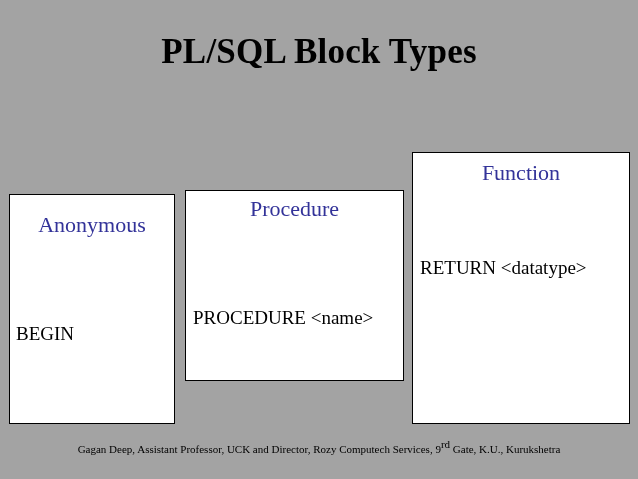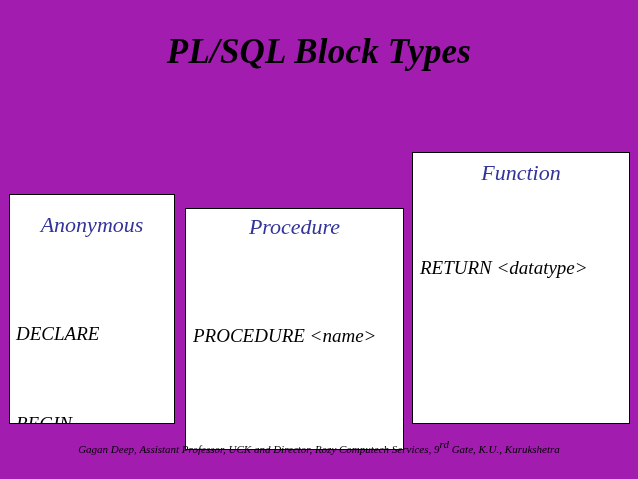--- a/index.html
+++ b/index.html
@@ -5,24 +5,23 @@
 <style>
   html, body {
     margin: 0;
     padding: 0;
     background: #ffffff;
   }
   #slide {
     position: relative;
     width: 638px;
     height: 479px;
-    background: #a21caf;
+    background: #a3a3a3;
     overflow: hidden;
     font-family: "Liberation Serif", "DejaVu Serif", serif;
-    font-style: italic;
     -webkit-font-smoothing: antialiased;
   }
 
   
   #slide-title {
     position: absolute;
     left: 0;
     top: 30px;
     width: 638px;
     text-align: center;
@@ -71,23 +70,23 @@
   }
   #box-anonymous .block-body {
     margin-top: 22px;
     margin-left: 6px;
     line-height: 30px;
   }
 
   
   #box-procedure {
     left: 185px;
-    top: 208px;
+    top: 190px;
     width: 219px;
-    height: 242px;
+    height: 191px;
   }
   #box-procedure .block-heading {
     margin-top: 6px;
   }
   #box-procedure .block-body {
     margin-top: 22px;
     margin-left: 7px;
     line-height: 30px;
   }
 
@@ -129,21 +128,20 @@
 </head>
 <body>
 
 <div id="slide">
 
   <div id="slide-title">PL/SQL Block Types</div>
 
   <div class="block-box" id="box-anonymous">
     <div class="block-heading">Anonymous</div>
     <div class="block-body">
-      <div class="block-line">DECLARE</div>
       <div class="block-line">BEGIN</div>
       
       
       
     </div>
   </div>
 
   <div class="block-box" id="box-procedure">
     <div class="block-heading">Procedure</div>
     <div class="block-body">

